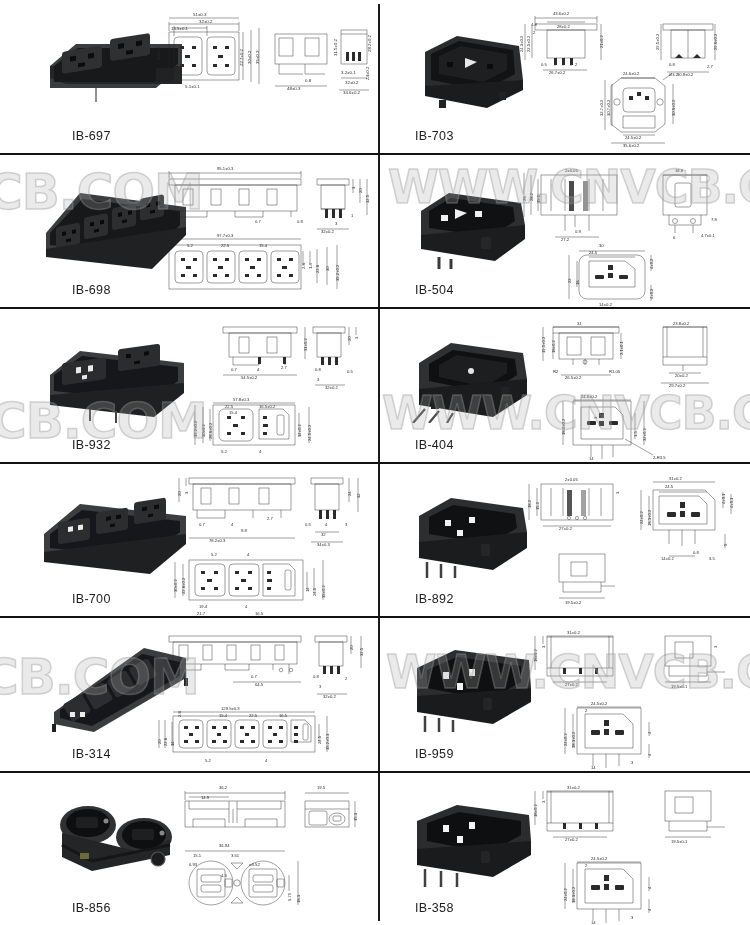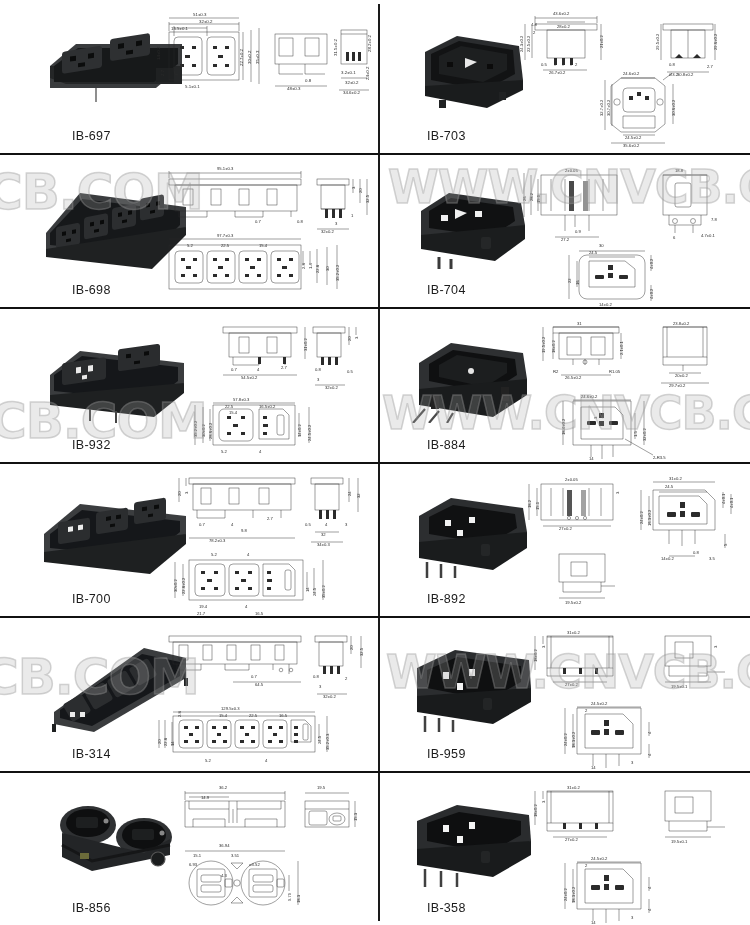--- a/index.html
+++ b/index.html
@@ -56,21 +56,21 @@
 
   
   .part-label {
     position: absolute;
     left: 72px; bottom: 12px;
     font-size: 12.5px;
     color: #1b1b1b;
     letter-spacing: .3px;
     white-space: nowrap;
   }
-  .cell-right .part-label { left: 52px; }
+  .cell-right .part-label { left: 40px; }
   .cell-right .photo { left: 20px; }
 
   
   .drawings {
     position: absolute;
     left: 155px; top: 4px;
     width: 218px; height: 148px;
   }
   .cell-right .drawings {
     left: 128px;
@@ -450,21 +450,21 @@
             <text x="68" y="124" stroke="none" fill="#2b2b2b" transform="rotate(-90 68 124)">22</text>
             <text x="76" y="126" stroke="none" fill="#2b2b2b" transform="rotate(-90 76 126)">16</text>
             <path d="M66 96 L66 140 M74 102 L74 128"></path>
             <text x="96" y="147" stroke="none" fill="#2b2b2b">14±0.2</text>
             <text x="150" y="110" stroke="none" fill="#2b2b2b" transform="rotate(-90 150 110)">4±0.2</text>
             <text x="150" y="140" stroke="none" fill="#2b2b2b" transform="rotate(-90 150 140)">4±0.2</text>
             <path d="M148 96 L148 112 M148 126 L148 142"></path>
           </g>
         </svg>
       </div>
-      <div class="part-label">IB-704</div>
+      <div class="part-label">IB-504</div>
     </div>
     <div class="row-rule"></div>
   </div>
 
   <div class="row">
     <div class="cell cell-left">
       <div class="photo">
         <svg viewBox="0 0 160 92">
           <g>
             <path d="M14 44 L44 20 L148 32 L148 52 L118 76 L14 64 Z" fill="#3a3c3e"></path>
@@ -619,21 +619,21 @@
             <text x="94" y="106" stroke="none" fill="#2b2b2b" transform="rotate(-90 94 106)">3</text>
             <text x="134" y="124" stroke="none" fill="#2b2b2b" transform="rotate(-90 134 124)">1.5</text>
             <text x="143" y="128" stroke="none" fill="#2b2b2b" transform="rotate(-90 143 128)">32±0.2</text>
             <path d="M132 100 L132 126 M141 88 L141 132"></path>
             <text x="86" y="147" stroke="none" fill="#2b2b2b">14</text>
             <text x="150" y="146" stroke="none" fill="#2b2b2b">2-R3.5</text>
             <path d="M122 126 L150 142"></path>
           </g>
         </svg>
       </div>
-      <div class="part-label">IB-884</div>
+      <div class="part-label">IB-404</div>
     </div>
     <div class="row-rule"></div>
   </div>
 
   <div class="row">
     <div class="cell cell-left">
       <div class="photo">
         <svg viewBox="0 0 160 92">
           <g>
             <path d="M8 48 L44 18 L150 30 L150 48 L114 78 L8 66 Z" fill="#3b3d3f"></path>

